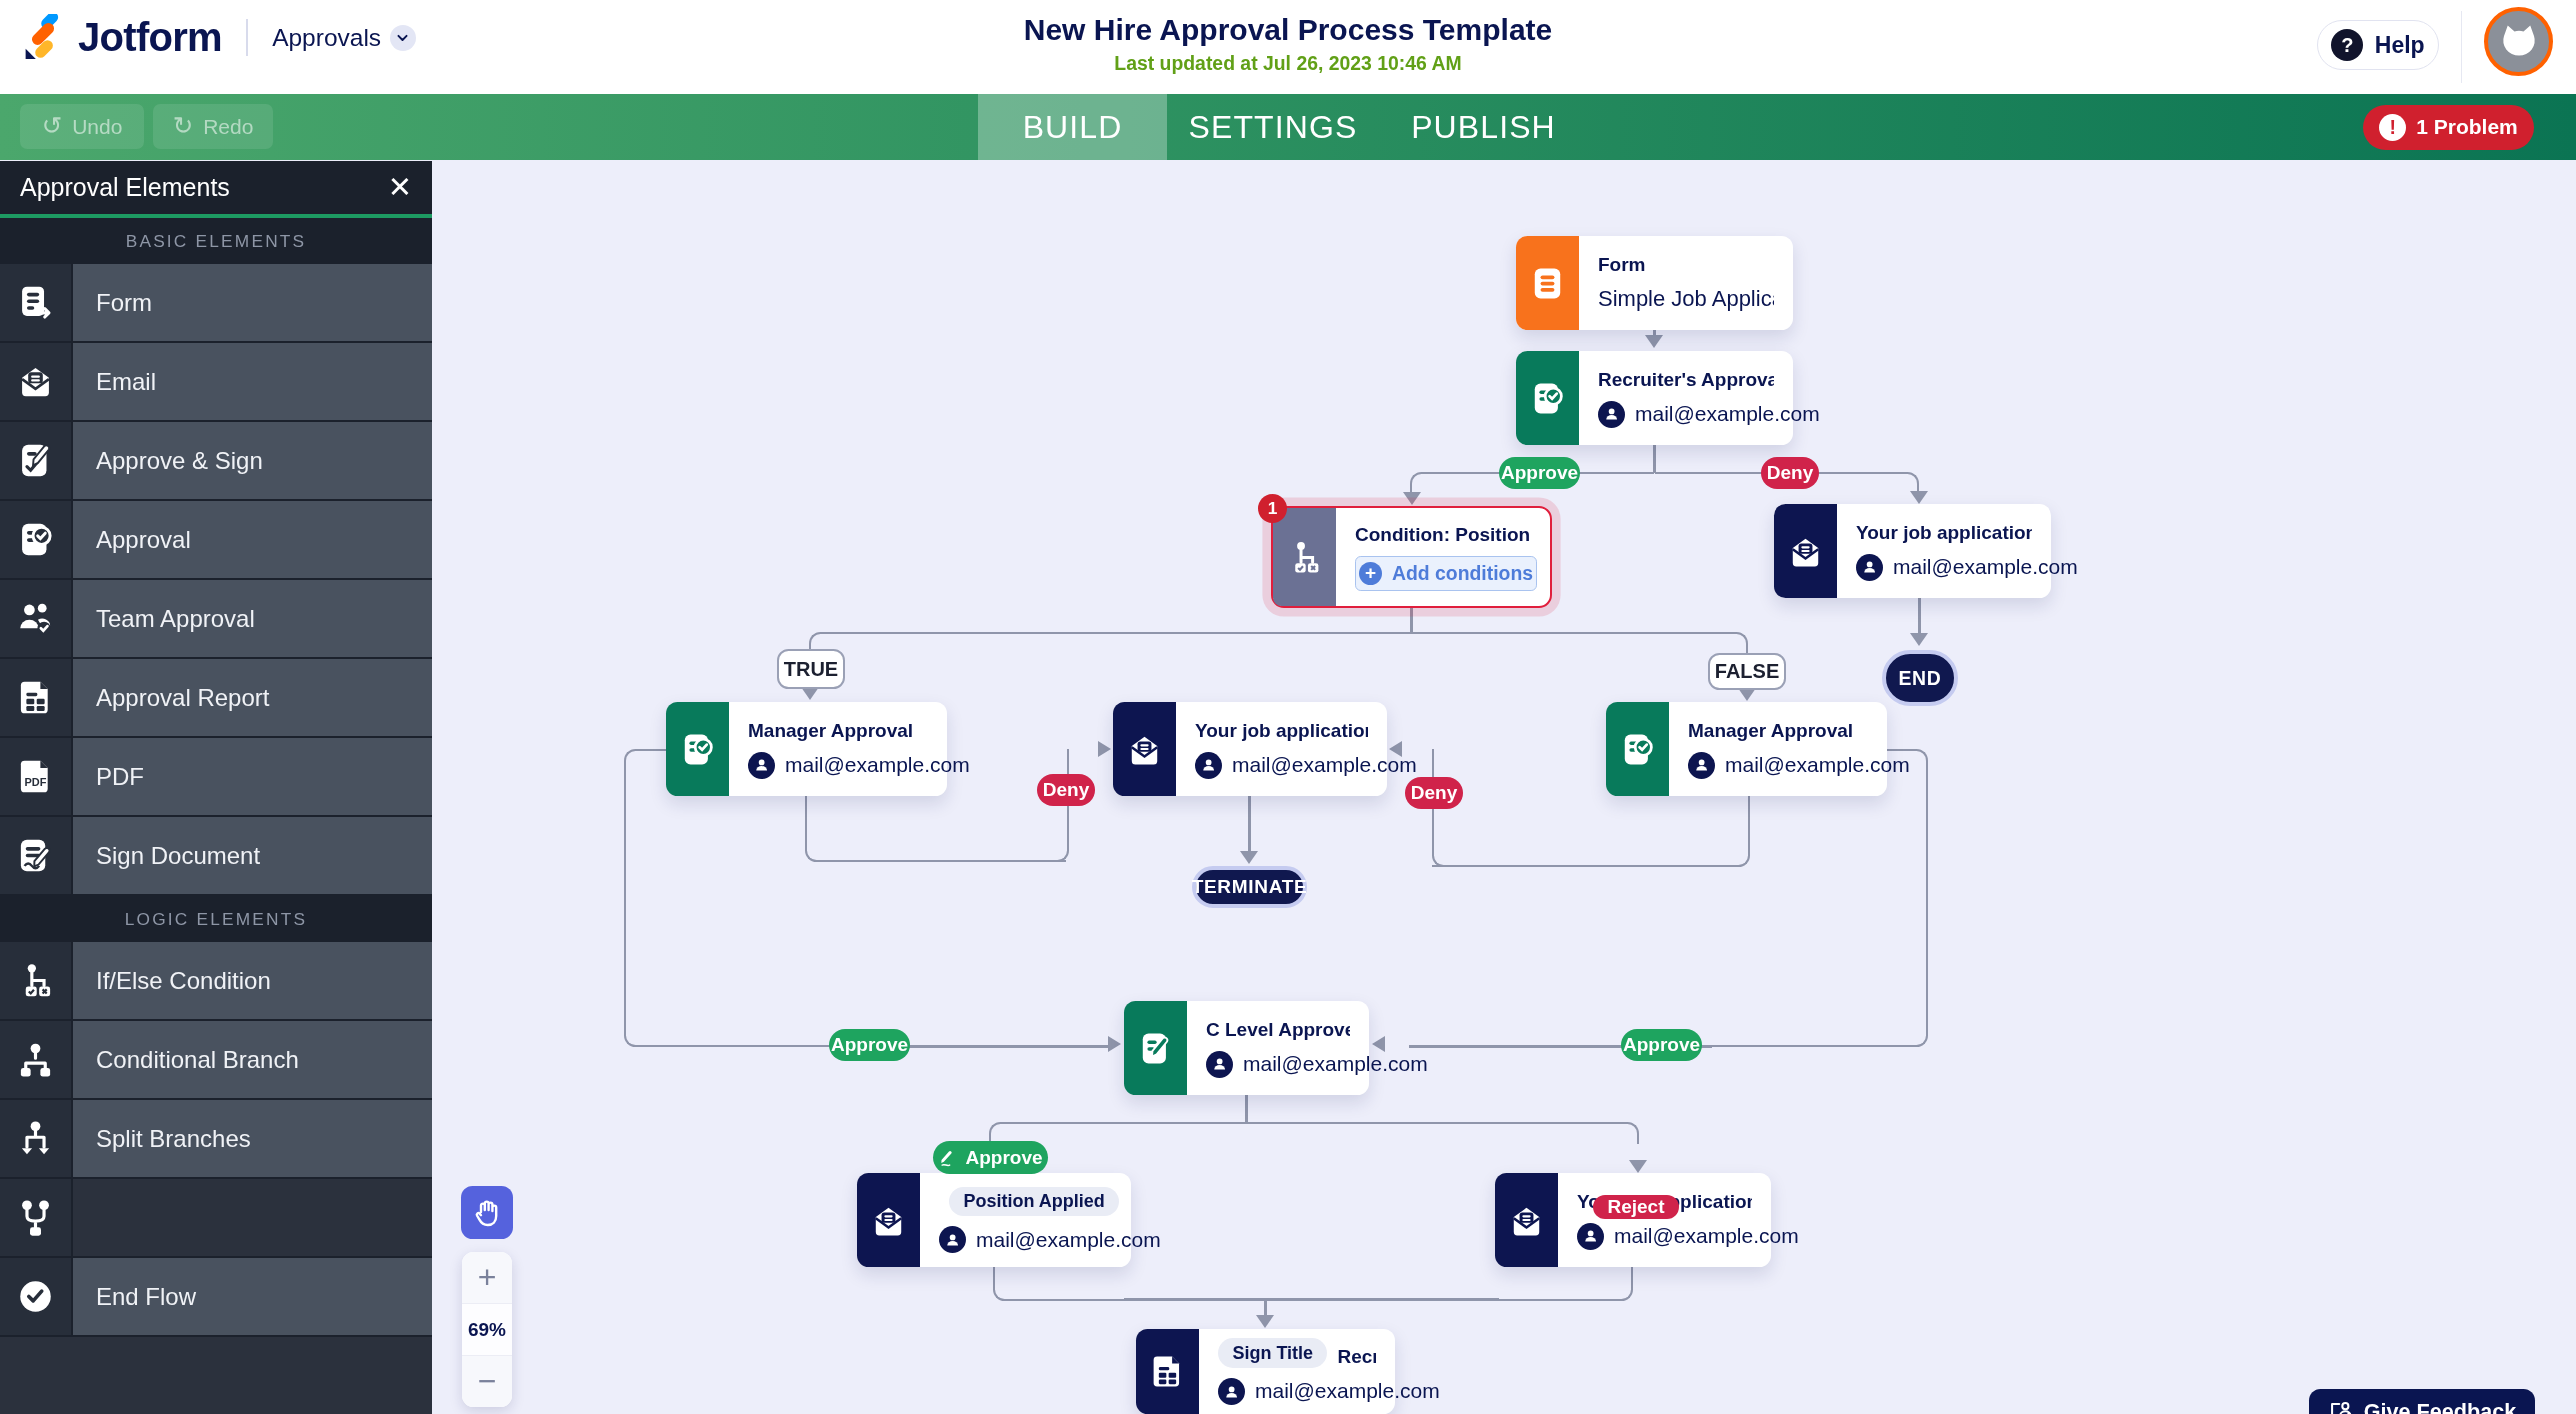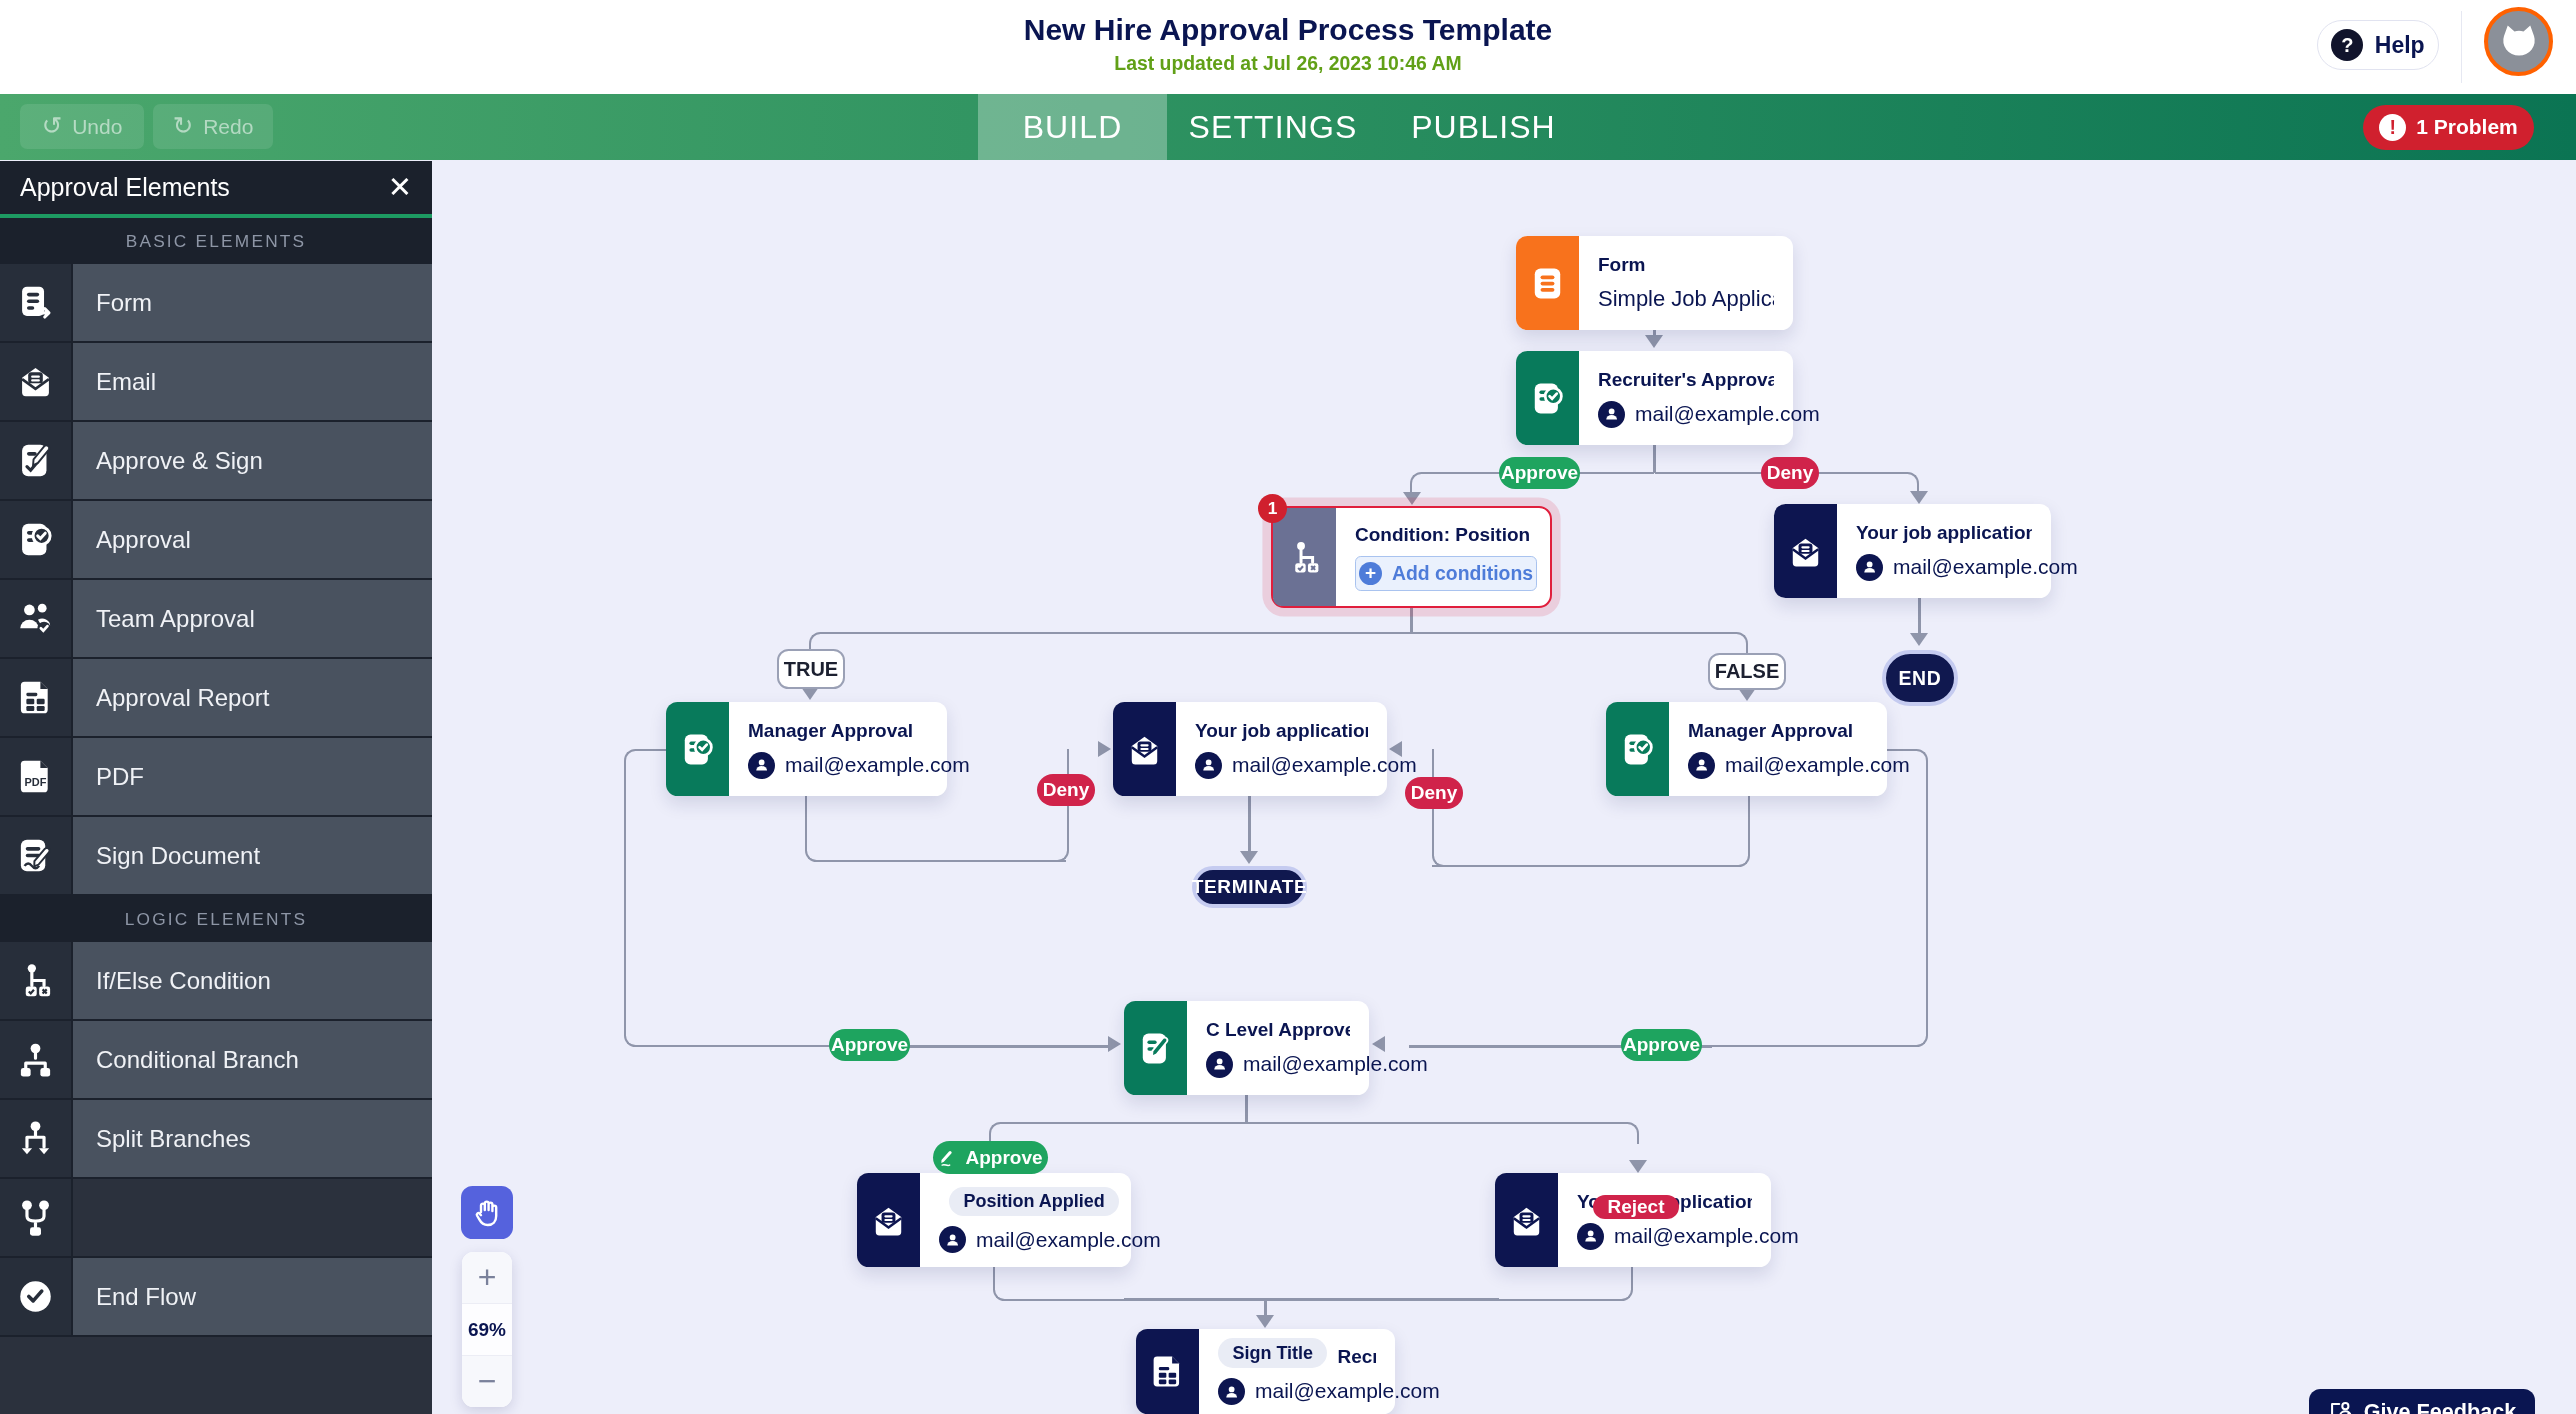--- a/index.html
+++ b/index.html
@@ -629,20 +629,40 @@
           <svg viewBox="0 0 32 32">
             <circle cx="16" cy="16" r="12.5" fill="#fff"></circle>
             <path d="M10.5 16 l3.6 3.6 l7 -8" stroke="#272e3a" stroke-width="3" fill="none" stroke-linecap="round" stroke-linejoin="round"></path>
           </svg>
         </span>
       <span class="lb">End Flow</span>
     </div>
   </div>
 
   <div class="hdr">
+    <div class="logo-wrap">
+      <span>
+        <svg width="42" height="45" viewBox="0 0 40 44">
+          <rect x="17" y="1" width="19" height="10.5" rx="5.2" fill="#0099ff" transform="rotate(-45 26.5 6.2)"></rect>
+          <rect x="7" y="14" width="26" height="11" rx="5.5" fill="#ff6100" transform="rotate(-45 20 19.5)"></rect>
+          <rect x="11" y="29" width="20" height="10.5" rx="5.2" fill="#ffb629" transform="rotate(-45 21 34.2)"></rect>
+          <path d="M3 34 L13 44 H3 Z" fill="#0a1551"></path>
+        </svg>
+      </span>
+      <span class="logo-text">Jotform</span>
+      <span class="hdr-divider"></span>
+      <span class="product">
+        <span>Approvals</span>
+        <span class="chev-pill">
+          <svg viewBox="0 0 16 16">
+              <path d="M3 6 l5 5 l5 -5" stroke="#0a1551" stroke-width="2.4" fill="none" stroke-linecap="round" stroke-linejoin="round"></path>
+            </svg>
+        </span>
+      </span>
+    </div>
     <div class="hdr-title">New Hire Approval Process Template</div>
     <div class="hdr-sub">Last updated at Jul 26, 2023 10:46 AM</div>
     <button class="help-btn">
       <span class="help-q">?</span>
       <span class="help-txt">Help</span>
     </button>
     <div class="hdr-div2"></div>
     <div class="avatar">
       <svg width="48" height="48" viewBox="0 0 32 32">
           <path d="M6 12 L8.5 5 L13 9 a9 9 0 0 1 6 0 L23.5 5 L26 12 a10.5 10 0 1 1 -20 0 Z" fill="#fff"></path>

